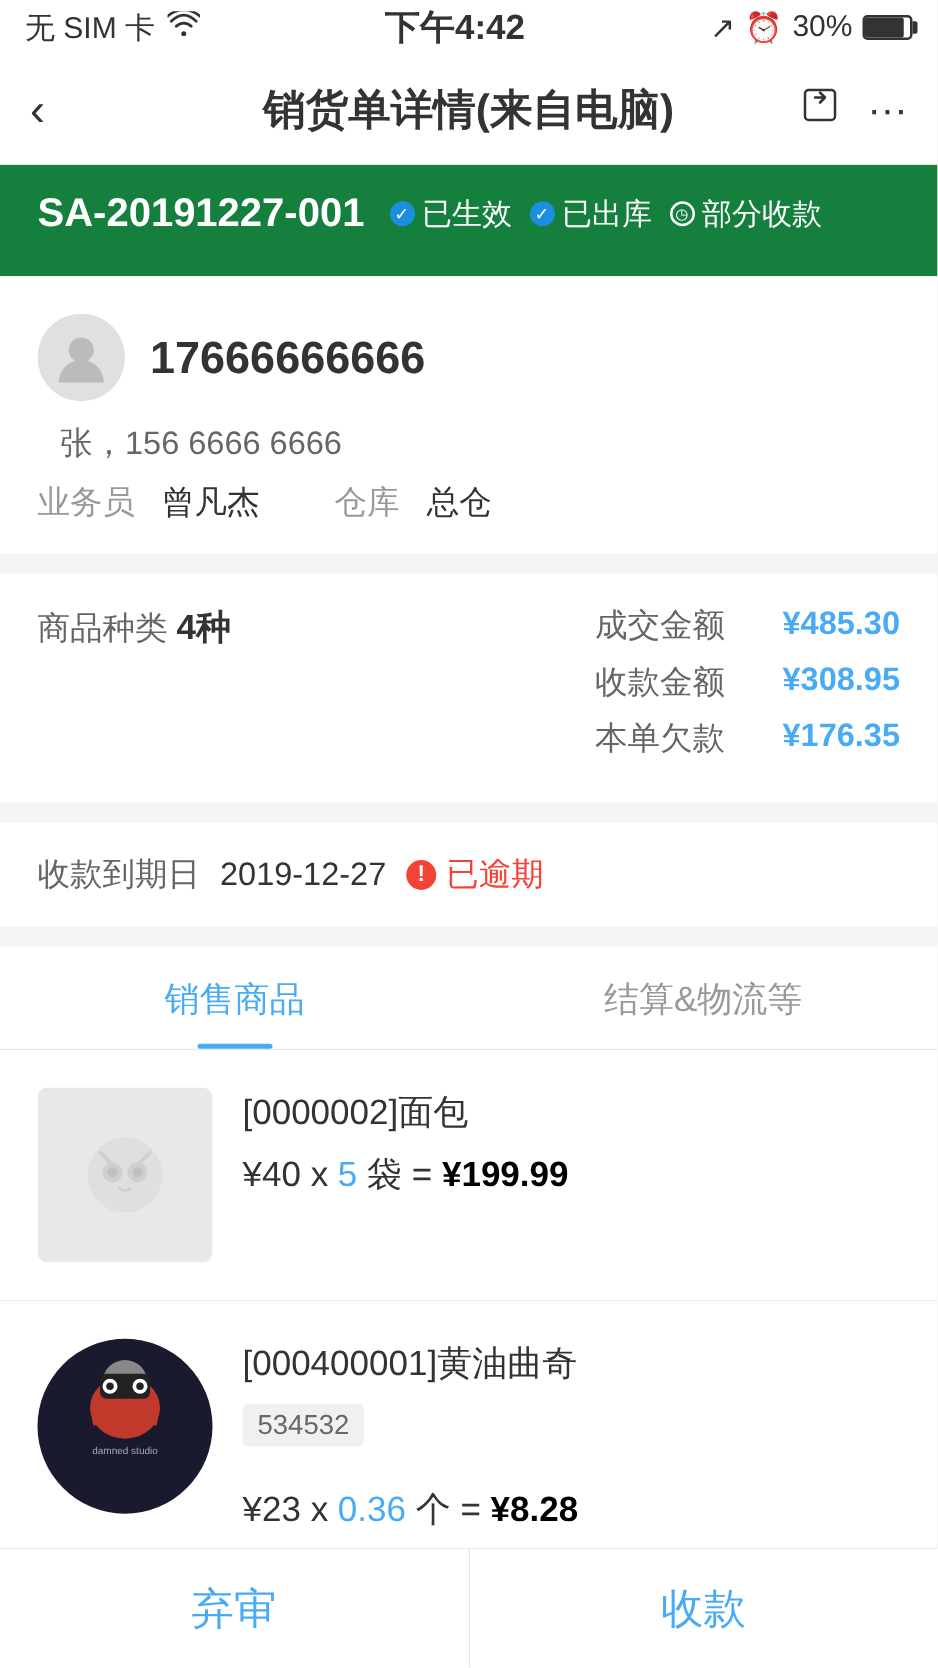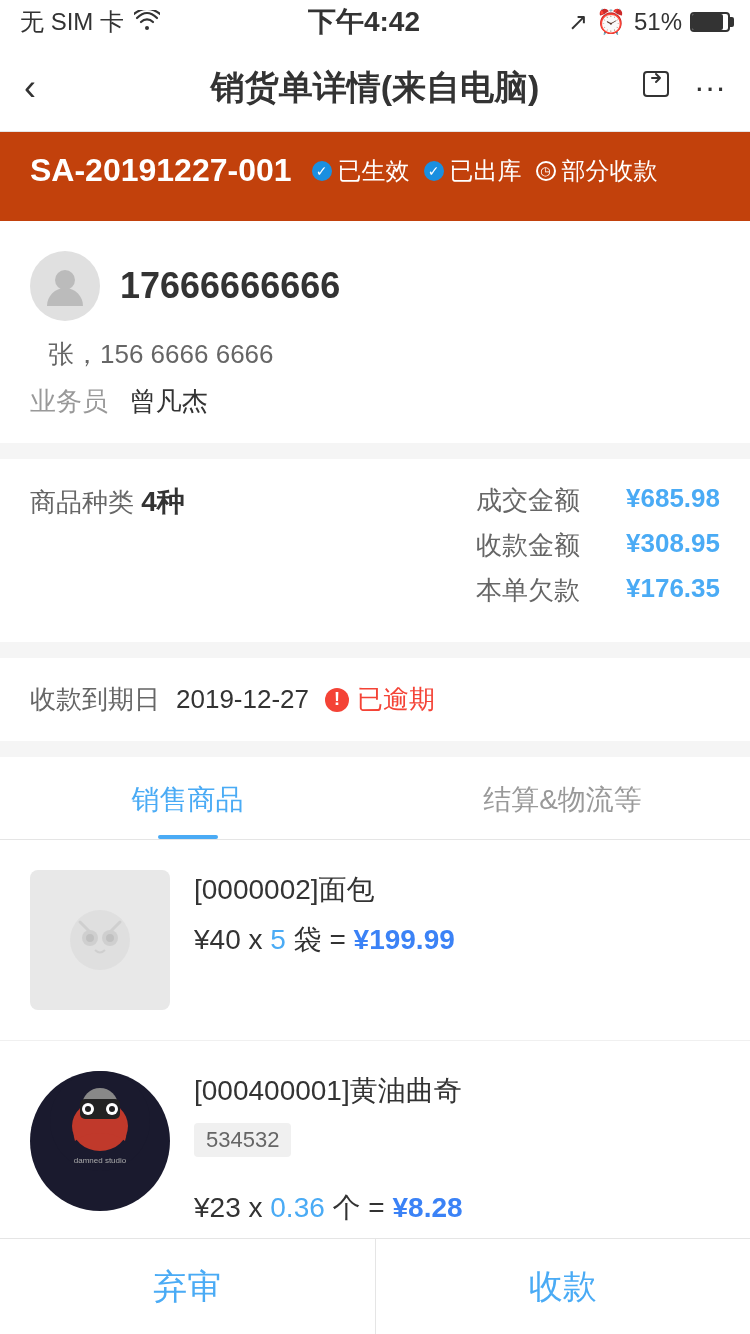--- a/index.html
+++ b/index.html
@@ -74,21 +74,21 @@
       gap: 24px;
     }
     .nav-icon {
       font-size: 32px;
       color: #333;
       cursor: pointer;
     }
 
     
     .blue-header {
-      background: #c2410c;
+      background: #15803d;
       padding: 20px 30px;
     }
     .blue-header-top {
       display: flex;
       align-items: center;
       gap: 20px;
       margin-bottom: 12px;
     }
     .order-id {
       font-size: 32px;
@@ -290,21 +290,21 @@
       font-size: 22px;
       padding: 4px 12px;
       border-radius: 4px;
       margin-bottom: 32px;
     }
     .product-price-row {
       font-size: 28px;
       color: #333;
     }
     .price-blue { color: #4AABF5; }
-    .price-total { color: #3b82f6; font-weight: 600; }
+    .price-total { color: #000000; font-weight: 600; }
 
     
     .bottom-bar {
       position: fixed;
       bottom: 0;
       width: 750px;
       height: 96px;
       background: #fff;
       border-top: 1px solid #e5e5e5;
       display: flex;
@@ -338,21 +338,21 @@
         <path d="M7 12c1.6-1.6 3.8-2.6 6-2.6s4.4 1 6 2.6" stroke="#333" stroke-width="2.2" fill="none" stroke-linecap="round"></path>
         <path d="M3 8C6.2 4.8 9.4 3 13 3s6.8 1.8 10 5" stroke="#333" stroke-width="2.2" fill="none" stroke-linecap="round"></path>
         <path d="M0 4C3.8 0.8 8.2 -1 13 -1s9.2 1.8 13 5" stroke="#333" stroke-width="2.2" fill="none" stroke-linecap="round"></path>
       </svg>
     </span>
   </div>
   <div class="status-center">下午4:42</div>
   <div class="status-right">
     <span>↗</span>
     <span>⏰</span>
-    <span>51%</span>
+    <span>30%</span>
     <div class="battery">
       <div class="battery-fill"></div>
     </div>
   </div>
 </div>
 
 <div class="nav-bar">
   <span class="nav-back">‹</span>
   <span class="nav-title">销货单详情(来自电脑)</span>
   <div class="nav-right">
@@ -397,31 +397,36 @@
     </div>
     <span class="customer-name">17666666666</span>
   </div>
   <div class="customer-info">张，156 6666 6666</div>
   <div class="customer-meta">
     <div class="meta-item">
       <span class="meta-label">业务员</span>
       &nbsp;
       <span class="meta-value">曾凡杰</span>
     </div>
+    <div class="meta-item">
+      <span class="meta-label">仓库</span>
+      &nbsp;
+      <span class="meta-value">总仓</span>
+    </div>
   </div>
 </div>
 
 <div class="stats-section">
   <div class="stat-left">
     <span>商品种类</span>&nbsp;<span class="stat-left-value">4种</span>
   </div>
   <div class="stat-right">
     <div class="stat-row">
       <span class="stat-row-label">成交金额</span>
-      <span class="stat-row-value">¥685.98</span>
+      <span class="stat-row-value">¥485.30</span>
     </div>
     <div class="stat-row">
       <span class="stat-row-label">收款金额</span>
       <span class="stat-row-value">¥308.95</span>
     </div>
     <div class="stat-row">
       <span class="stat-row-label">本单欠款</span>
       <span class="stat-row-value">¥176.35</span>
     </div>
   </div>

